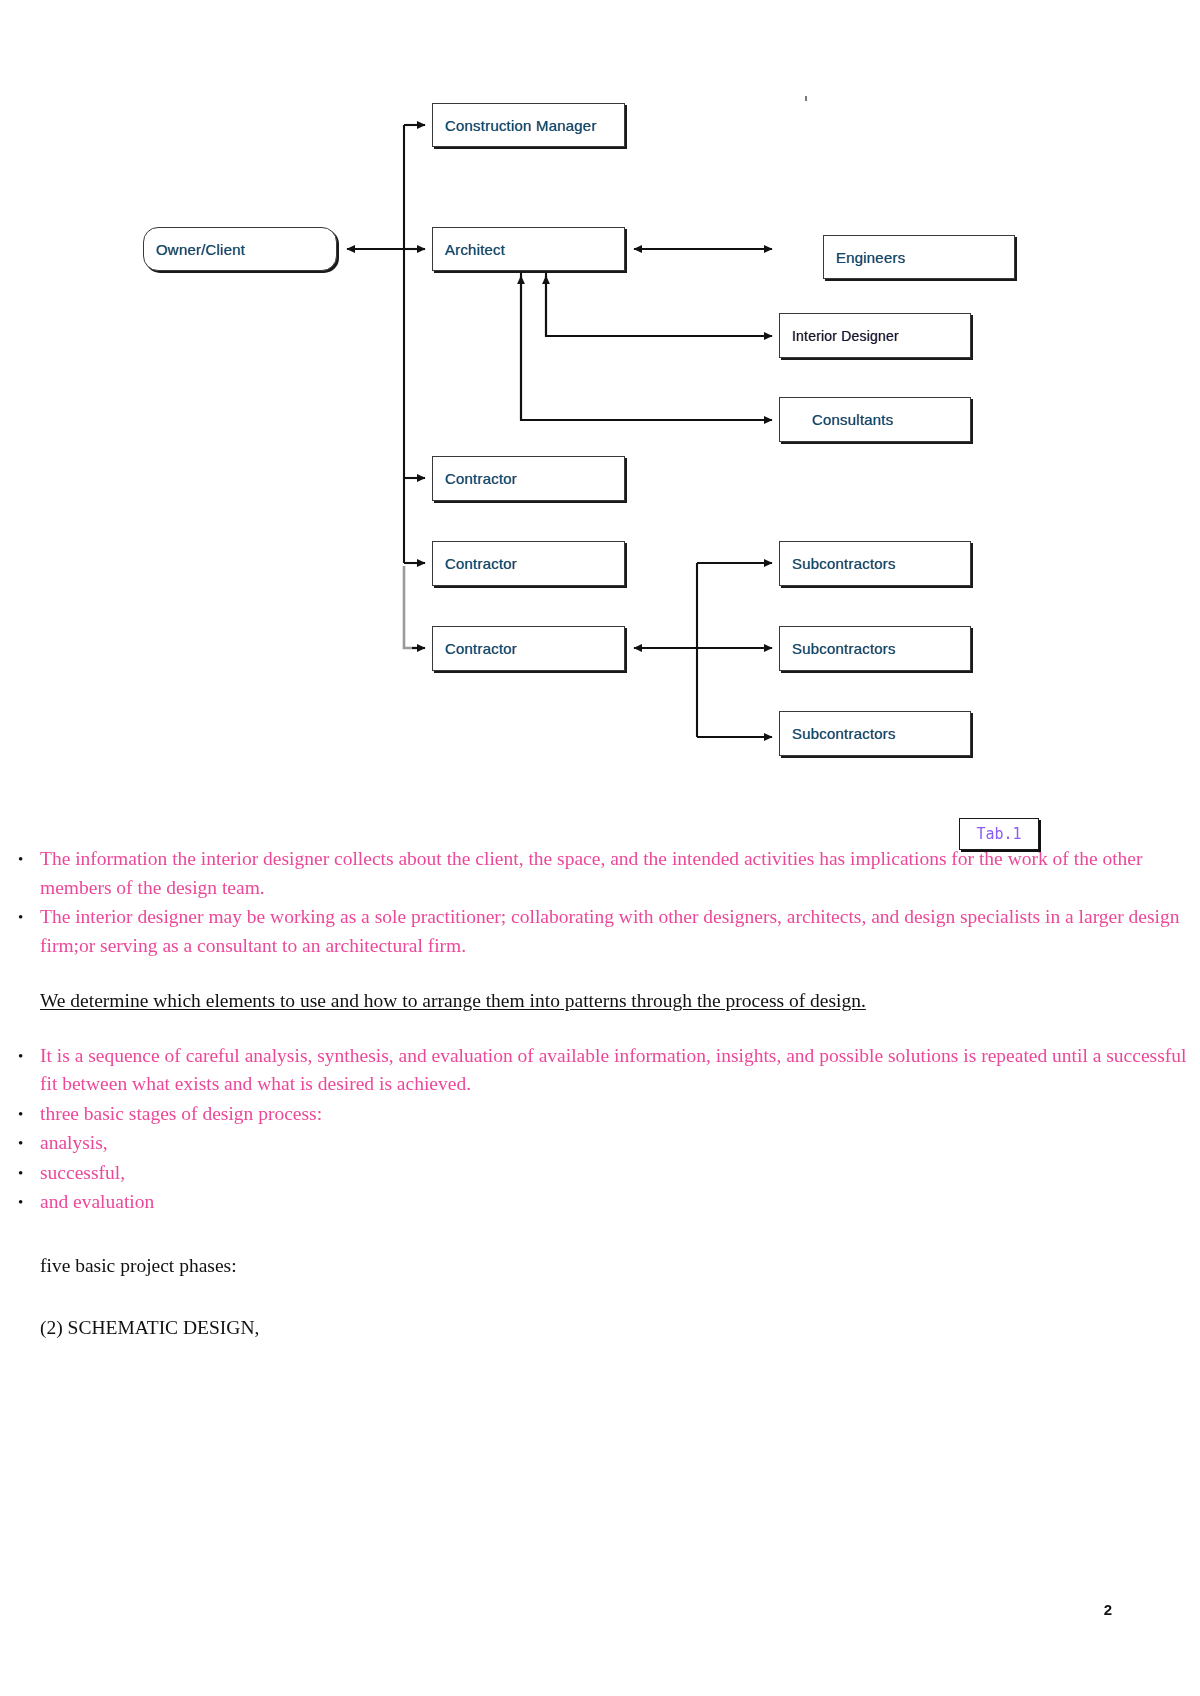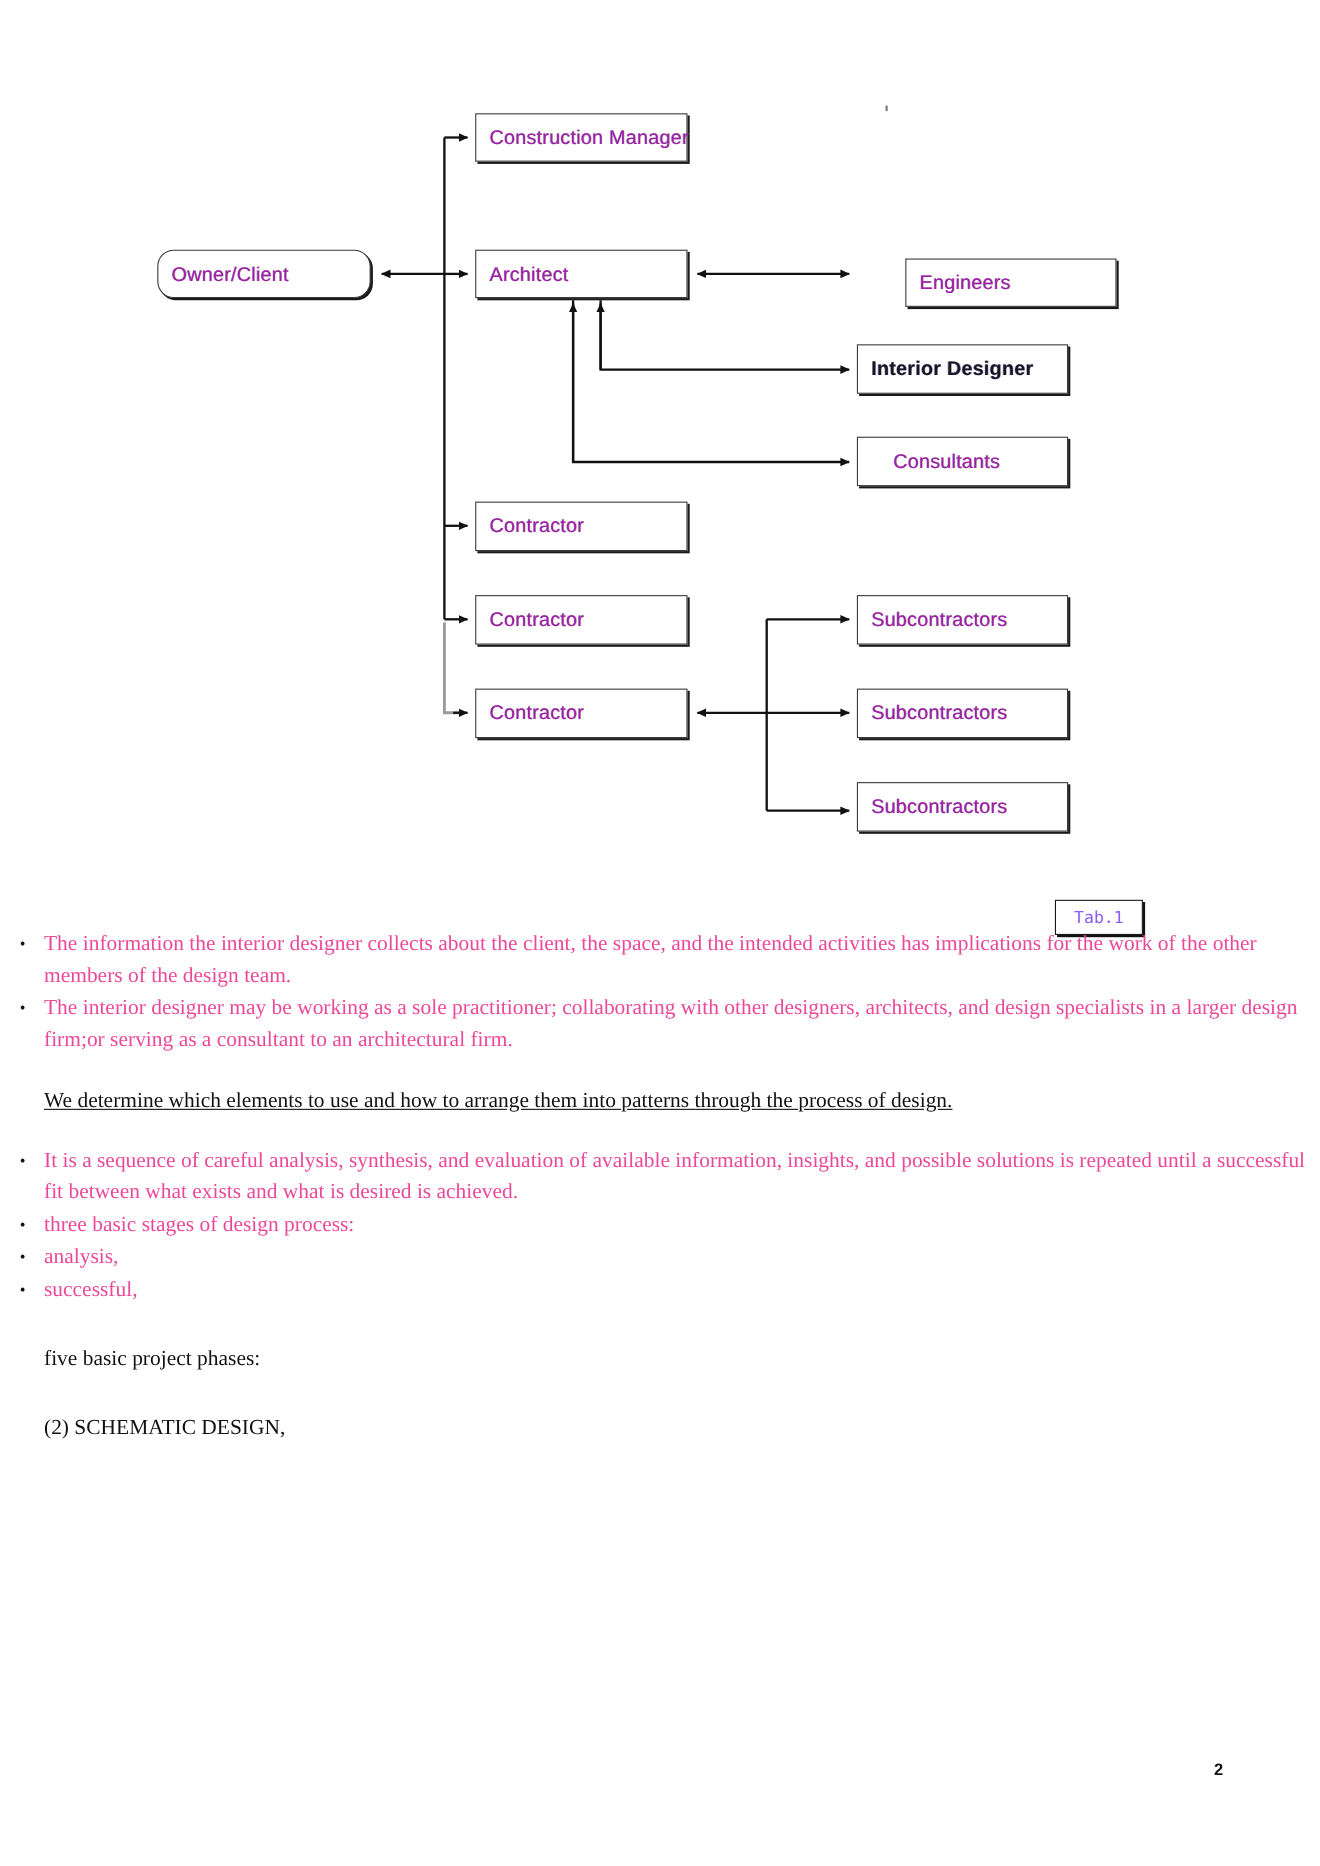--- a/index.html
+++ b/index.html
@@ -34,30 +34,30 @@
     position: absolute;
     border: 1.5px solid #3a3a3a;
     box-shadow: 2px 2px 0 0 #1a1a1a;
     background: #fff;
     box-sizing: border-box;
     display: flex;
     align-items: center;
   }
   .node .label {
     font-family: "Liberation Sans", sans-serif;
-    font-size: 18px;
-    color: #a21caf;
+    font-size: 15px;
+    color: #0c4a6e;
     padding-left: 12px;
     letter-spacing: .2px;
     white-space: nowrap;
     text-shadow: 0.5px 0 0 rgba(150,110,60,.55), -0.5px 0 0 rgba(60,80,170,.45);
   }
   .node.emphasis .label {
-    font-weight: bold;
-    font-size: 18px;
+    font-weight: normal;
+    font-size: 14px;
     color: #16162c;
   }
 
   
   #tab-caption {
     position: absolute;
     left: 959px;
     top: 818px;
     width: 78px;
     height: 30px;
@@ -262,20 +262,23 @@
     </li>
     <li class="bullet-item">
       <span>three basic stages of design process:</span>
     </li>
     <li class="bullet-item">
       <span>analysis,</span>
     </li>
     <li class="bullet-item">
       <span>successful,</span>
     </li>
+    <li class="bullet-item">
+      <span>and evaluation</span>
+    </li>
   </ul>
 
   <div class="spacer-lg"></div>
 
   <p class="text-block">five basic project phases:</p>
 
   <div class="spacer-lg"></div>
 
   <p class="text-block">(2) SCHEMATIC DESIGN,</p>
 </div>

